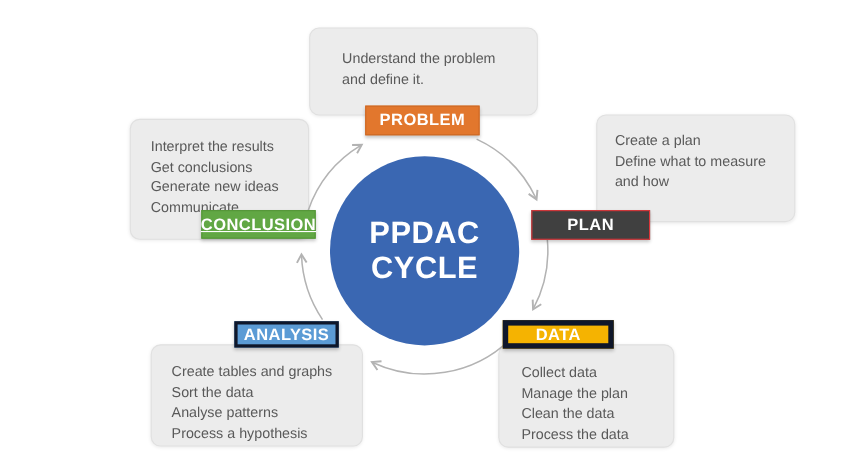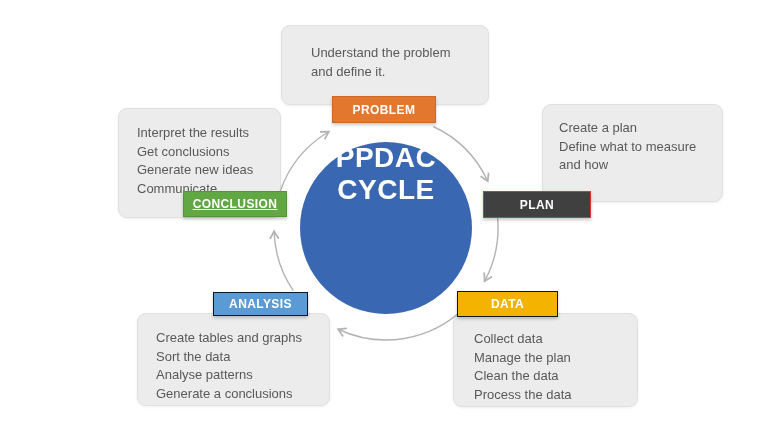--- a/index.html
+++ b/index.html
@@ -22,21 +22,21 @@
     border-radius: 9px;
     box-shadow: 0 1px 3px rgba(0,0,0,0.07);
     z-index: 1;
     color: #595959;
     font-size: 13px;
   }
   .box .line { line-height: 18.5px; white-space: nowrap; }
 
   .box-problem    { left: 281px; top: 25px;  width: 208px; height: 80px;  padding: 18px 16px 0 29px; }
   .box-plan       { left: 542px; top: 104px; width: 181px; height: 98px;  padding: 14px 0 0 16px; }
-  .box-data       { left: 453px; top: 313px; width: 185px; height: 94px;  padding: 16px 0 0 20px; }
+  .box-data       { left: 453px; top: 313px; width: 160px; height: 94px;  padding: 16px 0 0 20px; }
   .box-analysis   { left: 137px; top: 313px; width: 193px; height: 93px;  padding: 15px 0 0 18px; }
   .box-conclusion { left: 74px;  top: 108px; width: 163px; height: 110px; padding: 15px 0 0 18px; margin-left: 44px; }
 
   
   .arrows {
     position: absolute;
     left: 0; top: 0;
     width: 768px; height: 432px;
     z-index: 2;
     pointer-events: none;
@@ -46,44 +46,45 @@
   .hub {
     position: absolute;
     left: 300px; top: 142px;
     width: 172px; height: 172px;
     border-radius: 50%;
     background: #3A67B2;
     z-index: 2;
     display: flex;
     flex-direction: column;
     align-items: center;
+    justify-content: center;
     color: #ffffff;
     font-size: 28px;
     font-weight: bold;
     letter-spacing: 0.5px;
     line-height: 1.13;
   }
 
   
   .chip {
     position: absolute;
     z-index: 3;
     display: flex;
     align-items: center;
     justify-content: center;
     color: #ffffff;
-    font-size: 12px;
+    font-size: 15px;
     font-weight: bold;
     letter-spacing: 0.4px;
     box-shadow: 0 2px 3px rgba(0,0,0,0.22);
   }
   .chip-problem    { left: 332px; top: 96px;  width: 104px; height: 27px; background: #E2772D; border: 1px solid #CE6824; }
   .chip-plan       { left: 483px; top: 191px; width: 108px; height: 27px; background: #404040; border: 1px solid #DB3539; }
-  .chip-data       { left: 457px; top: 291px; width: 101px; height: 26px; background: #F5B301; border: 1px solid #0f172a; }
-  .chip-analysis   { left: 213px; top: 292px; width: 95px;  height: 24px; background: #5B9BD5; border: 1px solid #0f172a; }
+  .chip-data       { left: 457px; top: 291px; width: 101px; height: 26px; background: #F5B301; border: 5px solid #0f172a; }
+  .chip-analysis   { left: 213px; top: 292px; width: 95px;  height: 24px; background: #5B9BD5; border: 3px solid #0f172a; }
   .chip-conclusion { left: 183px; top: 191px; width: 104px; height: 26px; background: #61A744; border: 1px solid #549538; text-decoration: underline; }
 </style>
 </head>
 <body>
 
 <div class="slide">
 
   <div class="box box-problem">
     <div class="line">Understand the problem</div>
     <div class="line">and define it.</div>
@@ -99,21 +100,21 @@
     <div class="line">Collect data</div>
     <div class="line">Manage the plan</div>
     <div class="line">Clean the data</div>
     <div class="line">Process the data</div>
   </div>
 
   <div class="box box-analysis">
     <div class="line">Create tables and graphs</div>
     <div class="line">Sort the data</div>
     <div class="line">Analyse patterns</div>
-    <div class="line">Generate a conclusions</div>
+    <div class="line">Process a hypothesis</div>
   </div>
 
   <div class="box box-conclusion">
     <div class="line">Interpret the results</div>
     <div class="line">Get conclusions</div>
     <div class="line">Generate new ideas</div>
     <div class="line">Communicate</div>
   </div>
 
   <svg class="arrows" viewBox="0 0 768 432" xmlns="http://www.w3.org/2000/svg">

